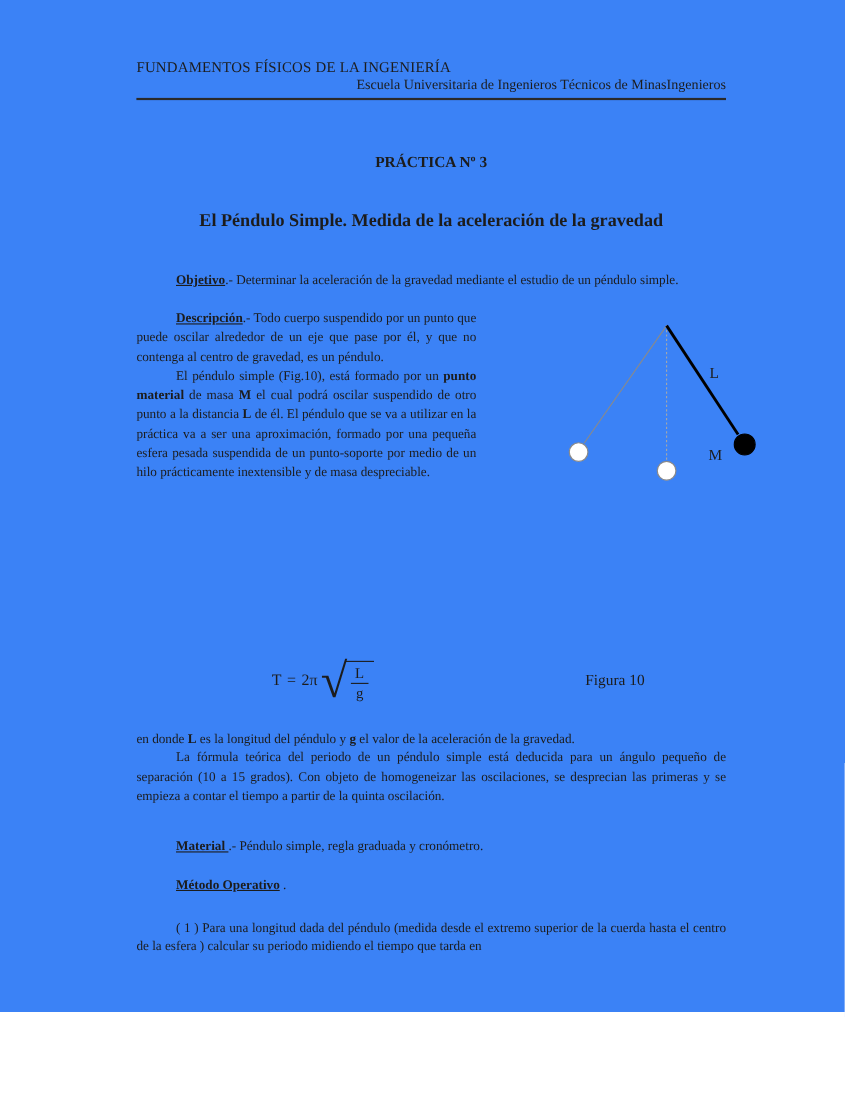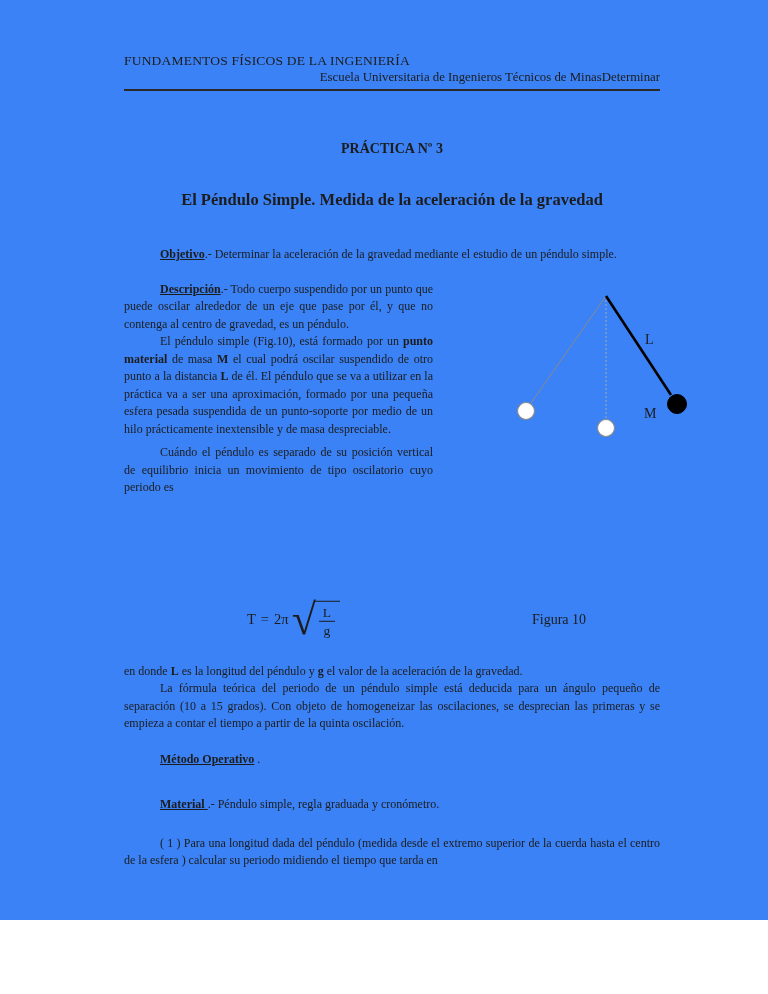--- a/index.html
+++ b/index.html
@@ -59,35 +59,34 @@
 </head>
 <body>
 
 <div class="page">
   <div class="content">
 
     <div>
       <div class="hdr-line1">FUNDAMENTOS FÍSICOS DE LA INGENIERÍA</div>
       <div class="hdr-row">
         <span>Escuela Universitaria de Ingenieros Técnicos de Minas</span>
-        <span>Determinar</span>
+        <span>Ingenieros</span>
       </div>
       <div class="hdr-rule"></div>
     </div>
 
     <div class="doc-title">PRÁCTICA Nº 3</div>
     <div class="doc-subtitle">El Péndulo Simple. Medida de la aceleración de la gravedad</div>
 
     <p class="body-p indent p-objetivo"><span class="bu">Objetivo</span><span>.- Determinar la aceleración de la gravedad mediante el estudio de un péndulo simple.</span></p>
 
     <div class="desc-section">
       <div class="desc-col">
         <p class="body-p indent"><span class="bu">Descripción</span><span>.- Todo cuerpo suspendido por un punto que puede oscilar alrededor de un eje que pase por él, y que no contenga al centro de gravedad, es un péndulo.</span></p>
         <p class="body-p indent"><span>El péndulo simple (Fig.10), está formado por un </span><b>punto material</b><span> de masa </span><b>M</b><span> el cual podrá oscilar suspendido de otro punto a la distancia </span><b>L</b><span> de él. El péndulo que se va a utilizar en la práctica va a ser una aproximación, formado por una pequeña esfera pesada suspendida de un punto-soporte por medio de un hilo prácticamente inextensible y de masa despreciable.</span></p>
-        <p class="body-p indent p3">Cuándo el péndulo es separado de su posición vertical de equilibrio inicia un movimiento de tipo oscilatorio cuyo periodo es</p>
       </div>
 
       <div class="figure-box">
         <svg width="230" height="160" viewBox="0 0 230 160">
           <line x1="126" y1="9" x2="51" y2="116" stroke="#8a8a8a" stroke-width="1"></line>
           <line x1="126" y1="9" x2="126" y2="132" stroke="#a8a8a8" stroke-width="1" stroke-dasharray="2,2"></line>
           <line x1="126" y1="9" x2="191" y2="108" stroke="#000000" stroke-width="2.6"></line>
           <circle cx="46" cy="124" r="8.5" fill="#ffffff" stroke="#8a8a8a" stroke-width="1.1"></circle>
           <circle cx="126" cy="141" r="8.5" fill="#ffffff" stroke="#8a8a8a" stroke-width="1.1"></circle>
           <circle cx="197" cy="117" r="9.5" fill="#000000" stroke="#000000"></circle>
@@ -113,23 +112,23 @@
             </span>
           </span>
         </span>
       </span>
       <span class="fig-caption">Figura 10</span>
     </div>
 
     <p class="body-p p-endonde"><span>en donde </span><b>L</b><span> es la longitud del péndulo y </span><b>g</b><span> el valor de la aceleración de la gravedad.</span></p>
     <p class="body-p indent">La fórmula teórica del periodo de un péndulo simple está deducida para un ángulo pequeño de separación (10 a 15 grados). Con objeto de homogeneizar las oscilaciones, se desprecian las primeras y se empieza a contar el tiempo a partir de la quinta oscilación.</p>
 
+    <p class="body-p indent p-material"><span class="bu">Material </span><span>.- Péndulo simple, regla graduada y cronómetro.</span></p>
+
     <p class="body-p indent p-metodo"><span class="bu">Método Operativo</span><span> .</span></p>
-
-    <p class="body-p indent p-material"><span class="bu">Material </span><span>.- Péndulo simple, regla graduada y cronómetro.</span></p>
 
     <p class="body-p indent p-step">( 1 ) Para una longitud dada del péndulo (medida desde el extremo superior de la cuerda hasta el centro de la esfera ) calcular su periodo midiendo el tiempo que tarda en</p>
 
   </div>
 
   <div class="footer">
     <span>36</span>
   </div>
 </div>
 

